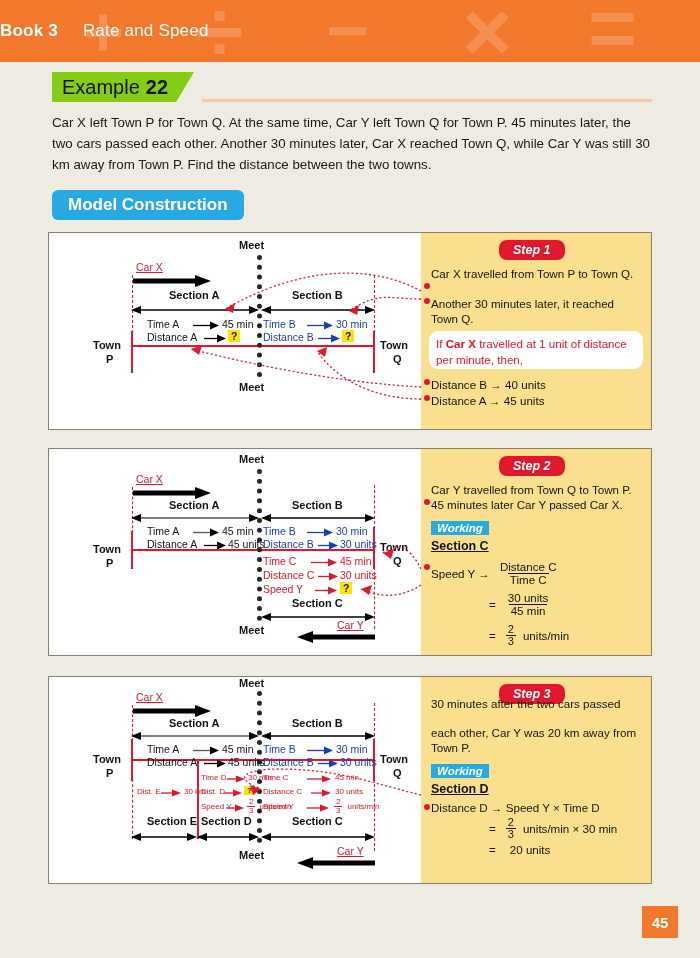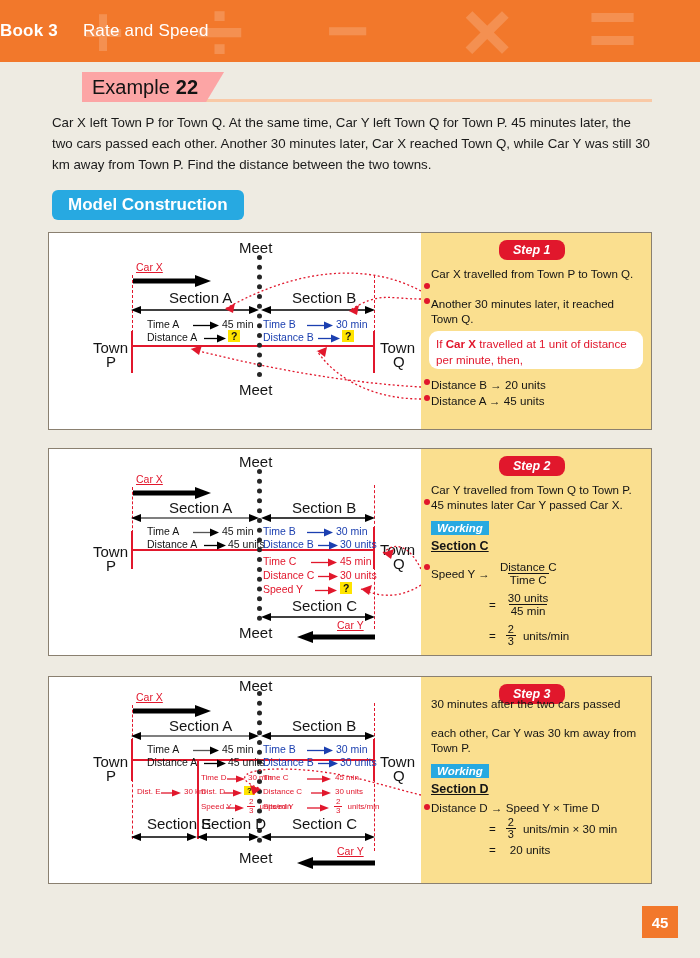--- a/index.html
+++ b/index.html
@@ -21,23 +21,22 @@
     display:flex;align-items:center;justify-content:flex-start;
     color:#ffffff;font-size:17px;letter-spacing:.2px;
   }
   .header-title b{font-weight:700;margin-right:5px;}
   .header-title span.reg{font-weight:400;padding-left:20px;}
 
   
   .example-wrap{position:absolute;left:52px;top:72px;width:600px;height:32px;}
   .example-tag{
     position:absolute;left:0;top:0;height:30px;padding:0 26px 0 10px;
-    background:#fca5a5;display:flex;align-items:center;
+    background:#84cc16;display:flex;align-items:center;
     clip-path:polygon(0 0,100% 0,calc(100% - 18px) 100%,0 100%);
-    margin-left:30px;
   }
   .example-tag .t1{font-size:20px;color:#141414;font-weight:400;}
   .example-tag .t2{font-size:20px;color:#141414;font-weight:700;margin-left:6px;}
   .example-rule{position:absolute;left:150px;top:27px;width:450px;height:3px;background:#f9c9a6;}
 
   
   .problem{
     position:absolute;left:52px;top:112px;width:600px;
     font-size:13.3px;line-height:21px;color:#1a1a1a;
   }
@@ -77,21 +76,21 @@
   .frac .num{font-size:11px;padding:0 2px;}
   .frac .den{font-size:11px;padding:0 2px;border-top:1.2px solid currentColor;}
 
   .eqline{position:absolute;font-size:11.6px;color:#141414;display:flex;align-items:center;}
 
   
   .dg{position:absolute;}
   .lbl{position:absolute;white-space:nowrap;font-size:10.5px;color:#141414;}
   .lbl.blue{color:#1b3fb0;}
   .lbl.red{color:#e1172c;}
-  .lbl.big{font-size:15px;}
+  .lbl.big{font-size:11px;font-weight:bold;}
   .lbl.sm{font-size:8px;}
   .hl{background:#ffe400;padding:0 3px;font-weight:700;color:#141414;}
   .vline{position:absolute;background:#e1172c;width:2.4px;}
   .vdash{position:absolute;width:0;border-left:1.4px dashed #e1172c;}
   .hroad{position:absolute;height:1.6px;background:#e1172c;}
   .meetbar{position:absolute;width:5px;border-left:5px dotted #262626;}
 
   .pagenum{
     position:absolute;right:22px;bottom:20px;width:36px;height:32px;
     background:#f2782b;color:#fff;font-size:15px;font-weight:700;
@@ -202,21 +201,21 @@
   </div>
 
   <div class="notes">
     <div class="step-badge" style="left:78px;top:7px;">Step 1</div>
     <div class="note-text" style="left:10px;top:33px;">Car X travelled from Town P to Town Q.</div>
     <div class="note-text" style="left:10px;top:63px;">Another 30 minutes later, it reached</div>
     <div class="note-text" style="left:10px;top:78px;">Town Q.</div>
     <div class="white-box" style="left:8px;top:98px;width:214px;height:38px;border-radius:9px;">
       <span>If </span><b>Car X</b><span> travelled at 1 unit of distance per minute, then,</span>
     </div>
-    <div class="note-text" style="left:10px;top:144px;">Distance B  →  20 units</div>
+    <div class="note-text" style="left:10px;top:144px;">Distance B  →  40 units</div>
     <div class="note-text" style="left:10px;top:160px;">Distance A  →  45 units</div>
     <svg class="dg" style="left:0;top:0;" width="230" height="198">
       <circle cx="6" cy="53" r="3" fill="#e1172c"></circle>
         <circle cx="6" cy="68" r="3" fill="#e1172c"></circle>
       <circle cx="6" cy="149" r="3" fill="#e1172c"></circle>
         <circle cx="6" cy="165" r="3" fill="#e1172c"></circle>
     </svg>
   </div>
 </div>
 
@@ -502,21 +501,21 @@
 
     <svg class="dg" style="left:0;top:0;" width="372" height="208" fill="none">
       <path d="M372,118 C330,108 290,92 230,92 C200,92 180,100 212,112" stroke="#e1172c" stroke-width="1.3" stroke-dasharray="2,2.4"></path>
       <polygon points="212,112 201,108 204,118" fill="#e1172c"></polygon>
     </svg>
   </div>
 
   <div class="notes">
     <div class="step-badge" style="left:78px;top:7px;">Step 3</div>
     <div class="note-text" style="left:10px;top:19px;">30 minutes after the two cars passed</div>
-    <div class="note-text" style="left:10px;top:48px;">each other, Car Y was 30 km away from</div>
+    <div class="note-text" style="left:10px;top:48px;">each other, Car Y was 20 km away from</div>
     <div class="note-text" style="left:10px;top:63px;">Town P.</div>
     <div class="working-badge" style="left:10px;top:87px;">Working</div>
     <div class="sec-underline" style="left:10px;top:105px;">Section D</div>
     <div class="eqline" style="left:10px;top:124px;">Distance D  →   Speed Y × Time D</div>
     <div class="eqline" style="left:68px;top:140px;">
       <span>=</span>
       <span class="frac" style="margin-left:10px;">
         <span class="num">2</span>
         <span class="den">3</span>
       </span>

